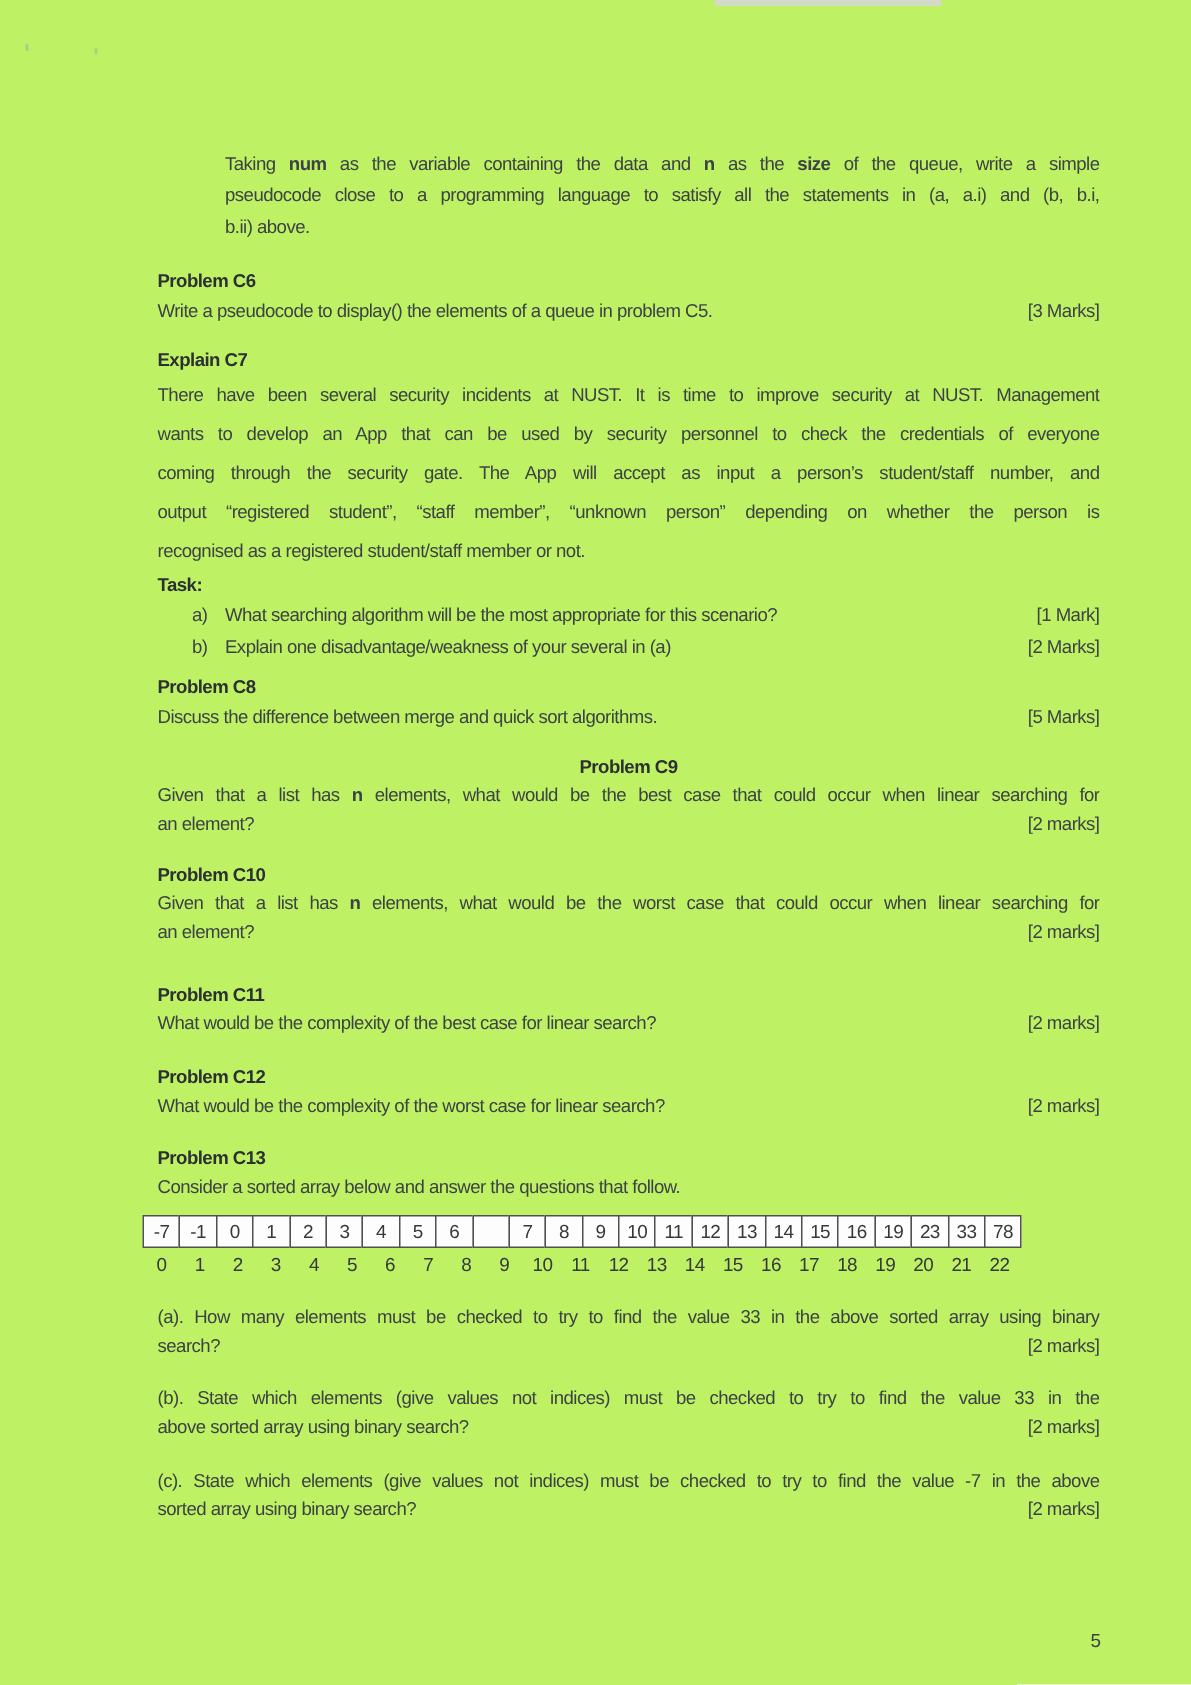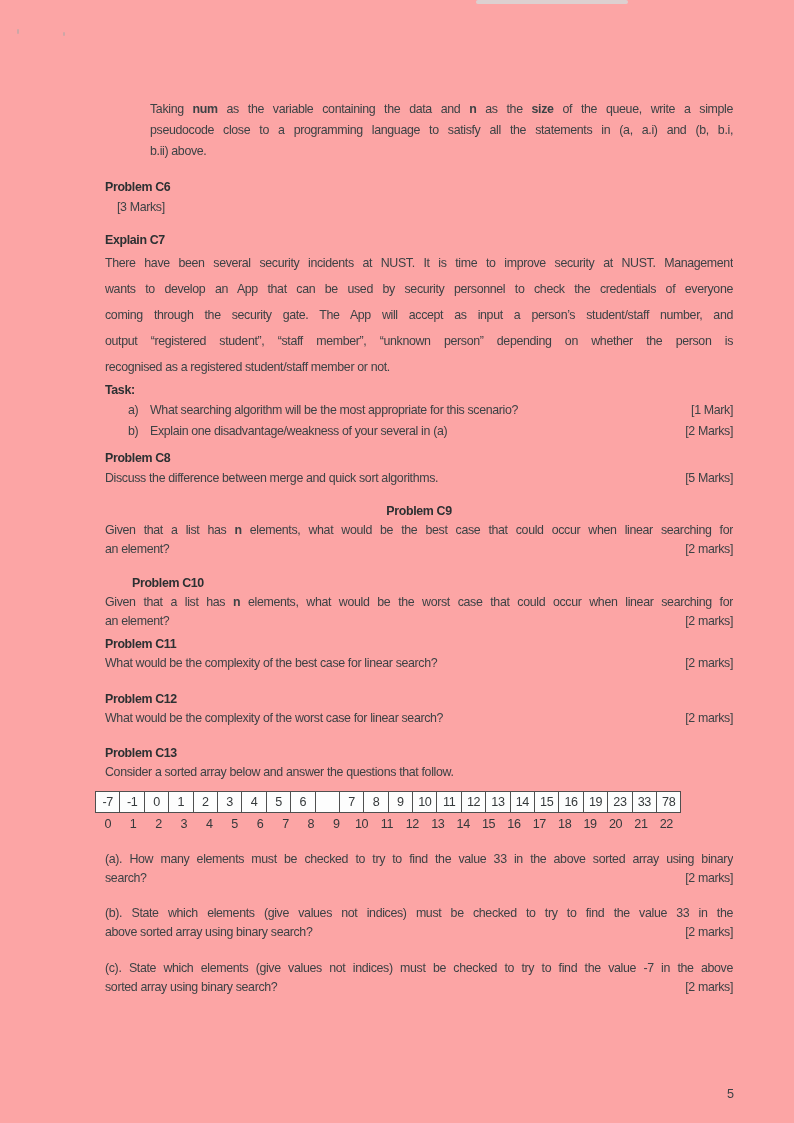--- a/index.html
+++ b/index.html
@@ -3,21 +3,21 @@
 <meta charset="utf-8">
 <style>
   * { margin:0; padding:0; box-sizing:border-box; }
   html,body { background:#ffffff; }
   body {
     width:794px; height:1123px; position:relative; overflow:hidden;
     font-family:"Liberation Sans", sans-serif;
     color:#3d4245; font-size:12.4px; letter-spacing:-0.35px;
     -webkit-font-smoothing:antialiased;
   }
-  .page { position:absolute; inset:0; background:#fca5a5;text-decoration:underline; }
+  .page { position:absolute; inset:0; background:#bef264;text-decoration:underline; }
 
   .content { position:absolute; left:105px; width:628px; top:99px; }
 
   .line {
     white-space:nowrap; overflow:hidden;
     text-align:justify; text-align-last:justify;
     line-height:19px;
   }
   .line-left { white-space:nowrap; overflow:hidden; text-align:right; text-align-last:left; line-height:19px; }
   .flexline { display:flex; justify-content:space-between; align-items:baseline; line-height:19px; }
@@ -38,22 +38,22 @@
   #task-heading { margin-top:0; }
   .task-item { display:flex; align-items:baseline; line-height:21px; padding-left:23px; }
   .task-label { flex:none; width:22px; }
   .task-text { flex:1 1 auto; }
   .task-item .marks { flex:none; margin-left:auto; padding-left:12px; }
 
   #c8-heading { margin-top:6px; }
   #c8-body { line-height:21px; }
 
   #c9-heading  { margin-top:12px;text-align:center; }
-  #c10-heading { margin-top:14px;margin-left:27px; }
-  #c11-heading { margin-top:3px; }
+  #c10-heading { margin-top:14px; }
+  #c11-heading { margin-top:22px; }
   #c12-heading { margin-top:16px; }
   #c13-heading { margin-top:15px; }
   #c11-body, #c12-body, #c13-body { line-height:19px; }
 
   .array-wrap { margin-top:9px; margin-left:-10px; }
   .array-row { display:flex; padding-left:1px; }
   .acell {
     flex:none; width:25.4px; height:22px; margin-left:-1px;
     border:1px solid #4f4f4f;
     display:flex; align-items:center; justify-content:center;
@@ -92,20 +92,21 @@
   <div class="content">
 
     <div class="intro">
       <div class="line"><span>Taking </span><span class="b">num</span><span> as the variable containing the data and </span><span class="b">n</span><span> as the </span><span class="b">size</span><span> of the queue, write a simple</span></div>
       <div class="line">pseudocode close to a programming language to satisfy all the statements in (a, a.i) and (b, b.i,</div>
       <div class="line-left">b.ii) above.</div>
     </div>
 
     <div class="heading" id="c6-heading">Problem C6</div>
     <div class="flexline" id="c6-body">
+      <span>Write a pseudocode to display() the elements of a queue in problem C5.</span>
       <span class="marks">[3 Marks]</span>
     </div>
 
     <div class="heading" id="c7-heading">Explain C7</div>
     <div>
       <div class="line c7-line">There have been several security incidents at NUST. It is time to improve security at NUST. Management</div>
       <div class="line c7-line">wants to develop an App that can be used by security personnel to check the credentials of everyone</div>
       <div class="line c7-line">coming through the security gate. The App will accept as input a person’s student/staff number, and</div>
       <div class="line c7-line">output “registered student”, “staff member”, “unknown person” depending on whether the person is</div>
       <div class="line-left c7-line">recognised as a registered student/staff member or not.</div>

